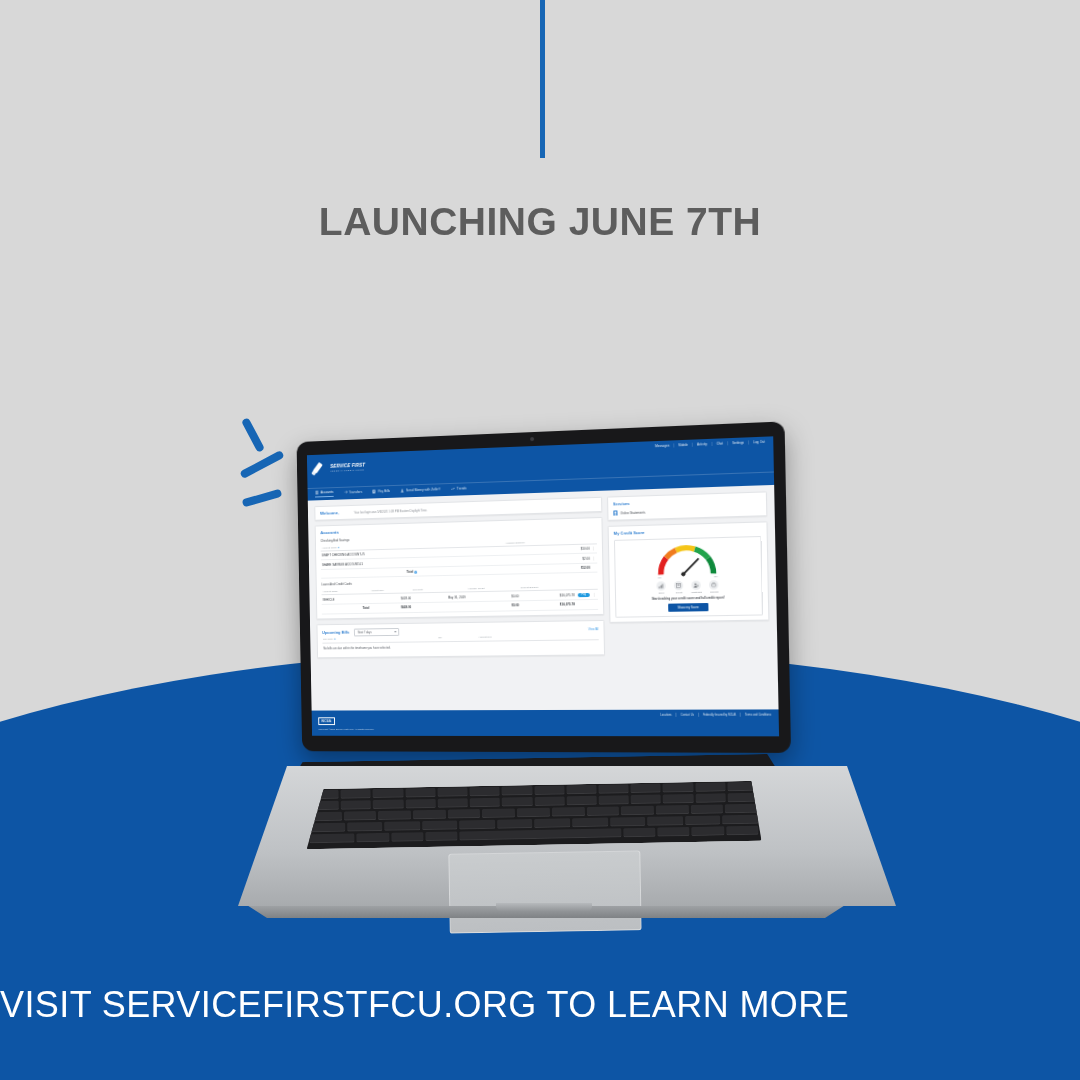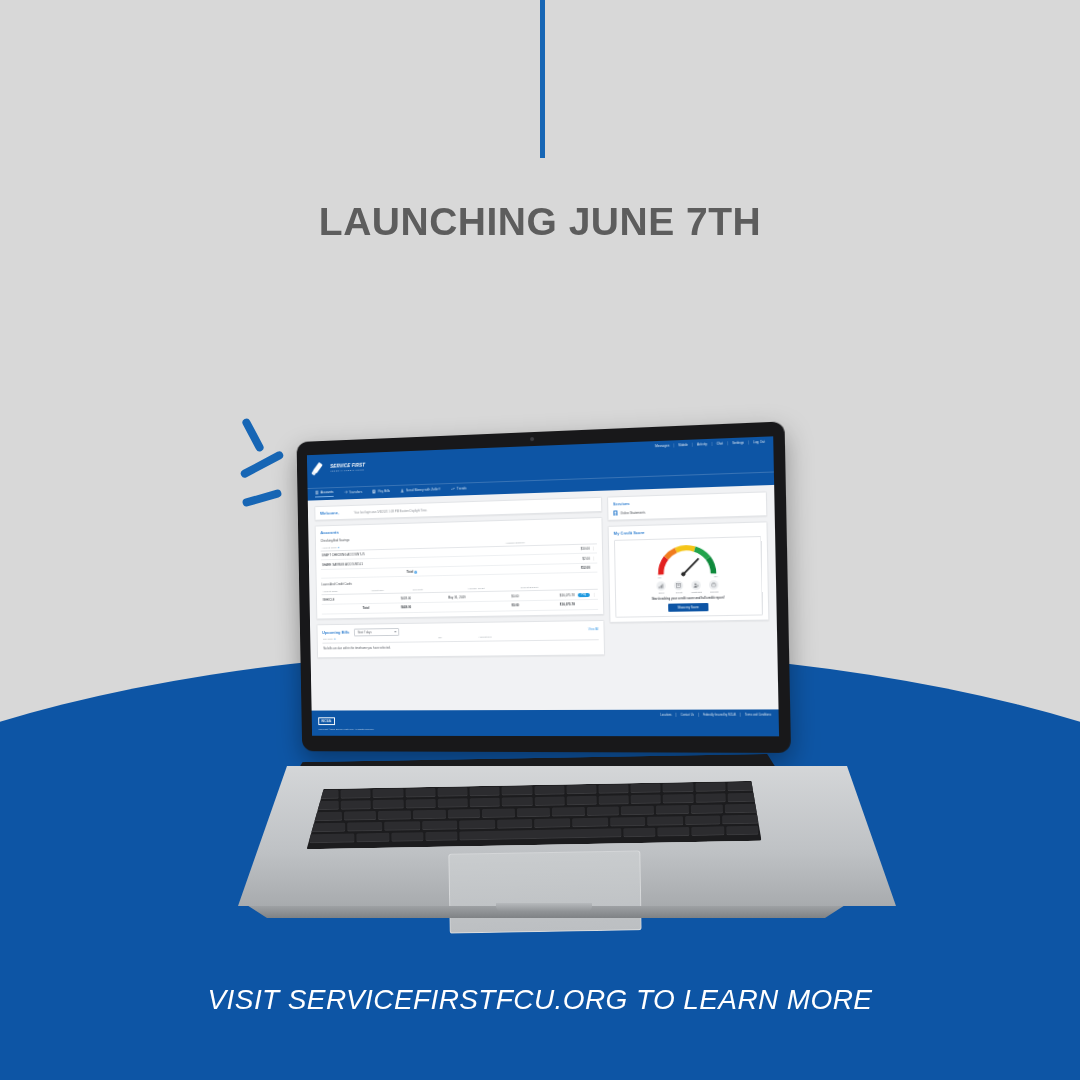--- a/index.html
+++ b/index.html
@@ -23,22 +23,22 @@
   .kicker{
     position:absolute;left:0;right:0;top:200px;text-align:center;
     font-size:39px;font-weight:bold;letter-spacing:.5px;color:#5d5d5d;
   }
   .headline{
     position:absolute;left:0;right:0;top:243px;text-align:center;
     font-size:82px;font-weight:bold;letter-spacing:-1px;color:#1766b5;
     white-space:nowrap;
   }
   .cta{
-    position:absolute;left:0;right:0;top:984px;text-align:center;
-    font-size:28px;color:#ffffff;letter-spacing:.4px;font-style:italic;
+    position:absolute;left:0;right:0;top:984px;
+    font-size:36px;color:#ffffff;letter-spacing:.4px;
   }
 
   
   .spark{position:absolute;background:#1766b5;border-radius:4px;}
   .spark.a{left:249px;top:417px;width:8px;height:36px;transform:rotate(-28deg);}
   .spark.b{left:258px;top:441px;width:8px;height:47px;transform:rotate(62deg);}
   .spark.c{left:258px;top:478px;width:8px;height:40px;transform:rotate(74deg);}
 
   
   .laptop{position:absolute;left:196px;top:432px;width:700px;height:520px;}

